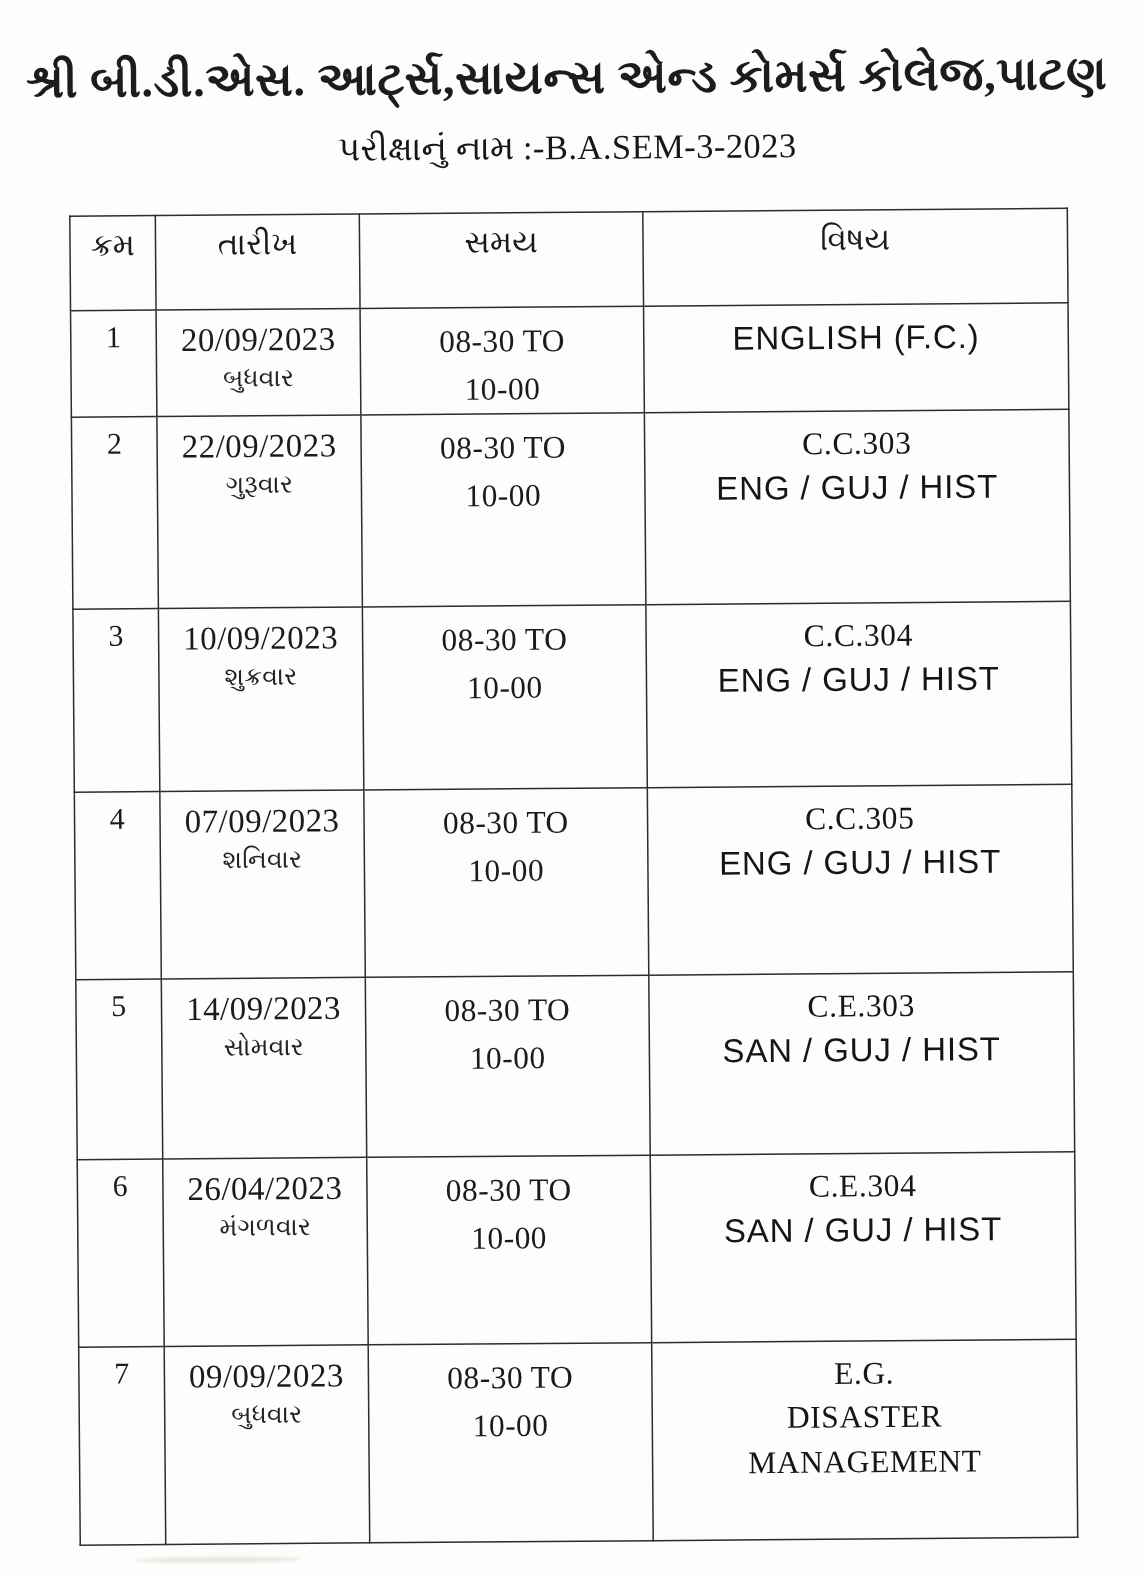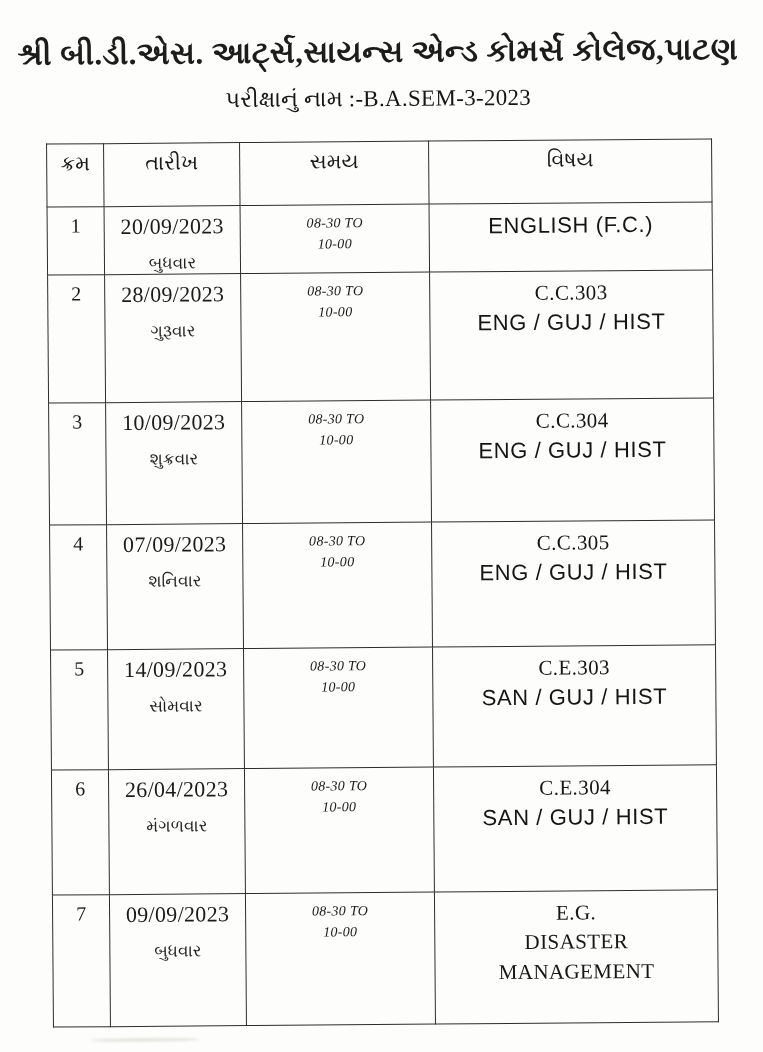--- a/index.html
+++ b/index.html
@@ -59,22 +59,22 @@
   tr.hdr{height:63px;}
   tr.r1{height:67px;}
   tr.r2{height:128px;}
   tr.r3{height:122px;}
   tr.r4{height:125px;}
   tr.r5{height:120px;}
   tr.r6{height:125px;}
   tr.r7{height:132px;}
   .no-cell{font-size:20px;padding-top:10px;}
   .date-line{font-size:22px;letter-spacing:0.3px;font-family:Liberation Serif, serif;}
-  .day-line{font-size:17px;margin-top:14px;color:#232323;}
-  .time-line{font-size:14px;line-height:1.5;letter-spacing:0.3px;font-style:italic;}
+  .day-line{font-size:17px;margin-top:3px;color:#232323;}
+  .time-line{font-size:21px;line-height:1.5;letter-spacing:0.3px;}
   .subj-sans{
     font-family:"Liberation Sans",sans-serif;
     font-size:22px;letter-spacing:0.6px;line-height:1.35;color:#151515;
   }
   .subj-serif{
     font-family:"Liberation Serif",serif;
     font-size:21px;line-height:1.4;letter-spacing:0.4px;color:#161616;
   }
   .smudge{
     position:absolute;left:86px;bottom:12px;width:110px;height:4px;
@@ -120,21 +120,21 @@
           <div class="time-line">10-00</div>
         </td>
         <td>
           <div class="subj-sans">ENGLISH (F.C.)</div>
         </td>
       </tr>
 
       <tr class="r2">
         <td class="no-cell">2</td>
         <td>
-          <div class="date-line">28/09/2023</div>
+          <div class="date-line">22/09/2023</div>
           <div class="day-line">ગુરૂવાર</div>
         </td>
         <td>
           <div class="time-line">08-30 TO</div>
           <div class="time-line">10-00</div>
         </td>
         <td>
           <div class="subj-serif">C.C.303</div>
           <div class="subj-sans">ENG / GUJ / HIST</div>
         </td>

